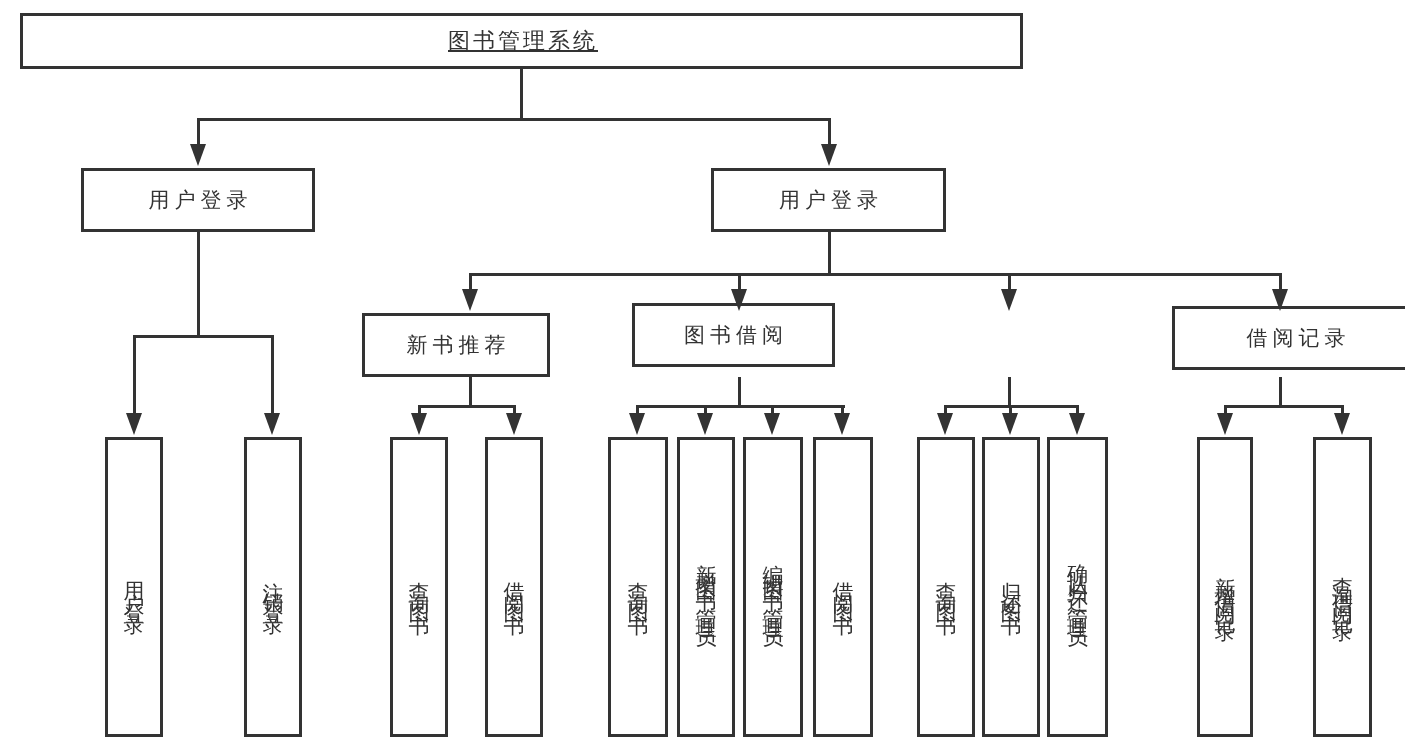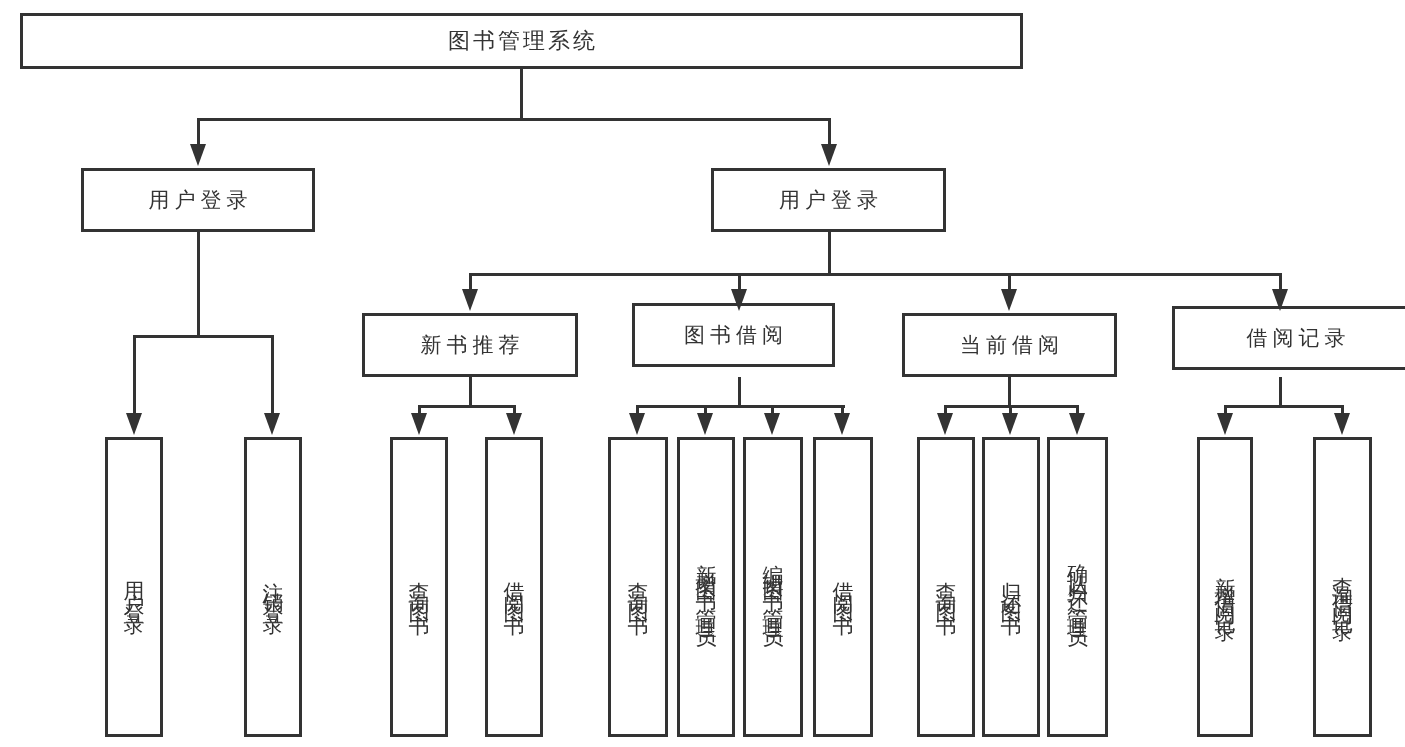--- a/index.html
+++ b/index.html
@@ -24,20 +24,21 @@
   .box.h{
     font-size:21px;
     letter-spacing:5px;
     text-indent:5px;
     white-space:nowrap;
   }
   .box.root{
     font-size:22px;
     letter-spacing:3px;
     text-indent:3px;
+    text-decoration:underline;
   }
   .box.v{
     writing-mode:vertical-rl;
     text-orientation:mixed;
     font-size:21px;
     letter-spacing:11px;
     line-height:52px;
   }
   .box.v.long{letter-spacing:9px;}
   .line{
@@ -65,23 +66,22 @@
 </head>
 <body>
 
 <div class="canvas">
 
   <div class="box root" style="left:20px;top:13px;width:1003px;height:56px">图书管理系统</div>
 
   <div class="box h" style="left:81px;top:168px;width:234px;height:64px">用户登录</div>
   <div class="box h" style="left:711px;top:168px;width:235px;height:64px">用户登录</div>
 
-  <div class="box h" style="left:362px;top:313px;width:216px;height:64px">新书推荐</div>
+  <div class="box h" style="left:362px;top:313px;width:188px;height:64px">新书推荐</div>
   <div class="box h" style="left:632px;top:303px;width:203px;height:64px">图书借阅</div>
-  <div class="box h" style="left:902px;top:313px;width:215px;height:64px">当前借阅</div>
   <div class="box h" style="left:1172px;top:306px;width:248px;height:64px">借阅记录</div>
 
   <div class="box v" style="left:105px;top:437px;width:58px;height:300px">用户登录</div>
   <div class="box v" style="left:244px;top:437px;width:58px;height:300px">注销登录</div>
 
   <div class="box v" style="left:390px;top:437px;width:58px;height:300px">查询图书</div>
   <div class="box v" style="left:485px;top:437px;width:58px;height:300px">借阅图书</div>
 
   <div class="box v" style="left:608px;top:437px;width:60px;height:300px">查询图书</div>
   <div class="box v long" style="left:677px;top:437px;width:58px;height:300px">新增图书（管理员）</div>

